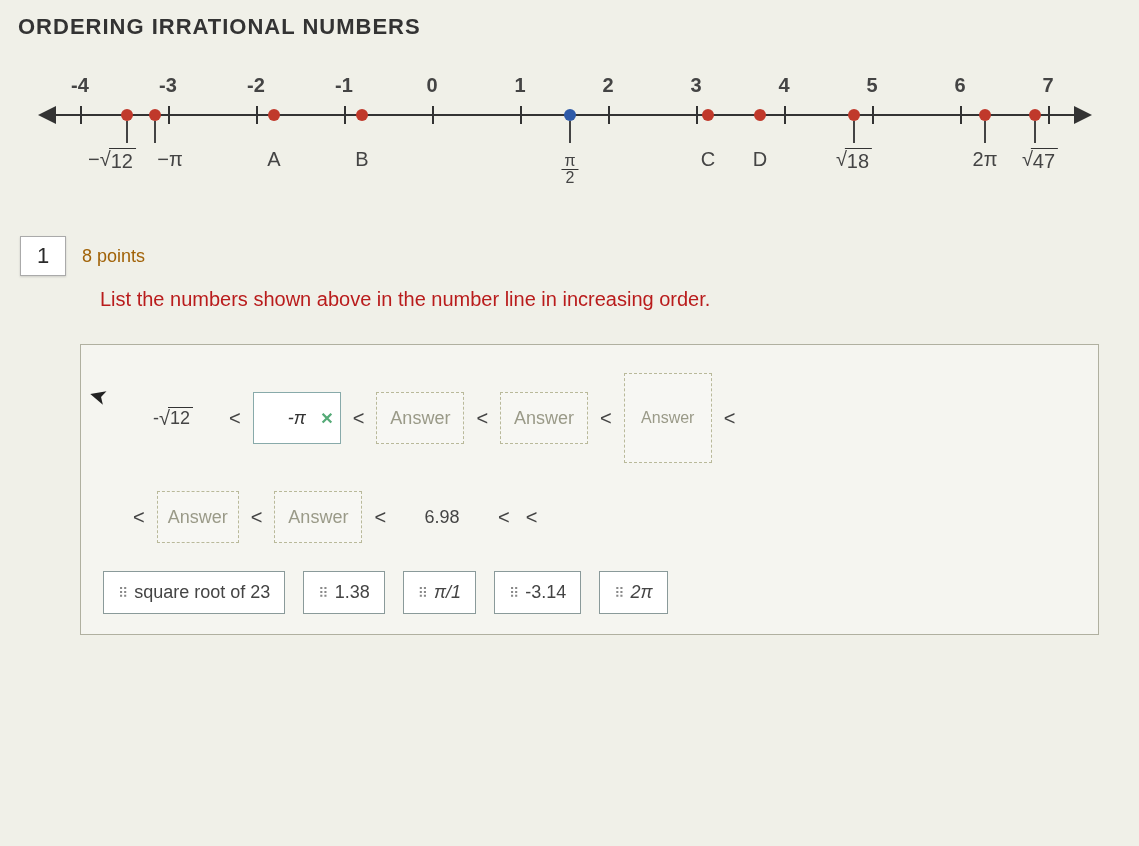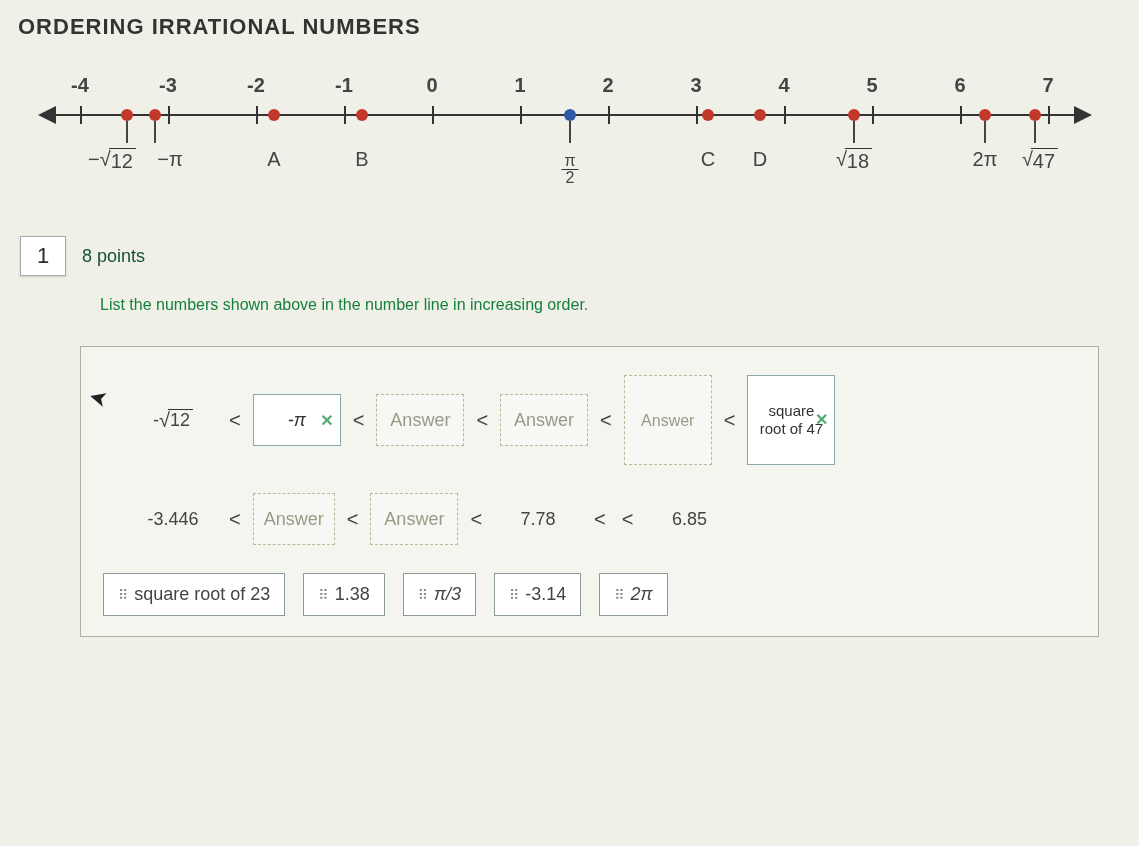--- a/index.html
+++ b/index.html
@@ -96,26 +96,26 @@
   }
   .qnum-row { display:flex; align-items:center; gap:16px; }
   .qnum {
     background:#fff;
     border:1px solid #aaa;
     width:46px; height:40px;
     display:flex; align-items:center; justify-content:center;
     font-size:22px; font-weight:500;
     box-shadow: 0 1px 2px rgba(0,0,0,.15);
   }
-  .points { font-size:18px; color:#14532d; }
+  .points { font-size:18px; color:#a16207; }
   .qtext {
-    margin: 14px 0 0 80px;
-    font-size: 16px;
+    margin: 4px 0 0 80px;
+    font-size: 20px;
     line-height: 1.9;
-    color: #15803d;
+    color: #b91c1c;
   }
   .answer-panel {
     margin: 26px 40px 0 80px;
     border: 1.5px solid #b0b0a0;
     background: rgba(255,255,255,0.35);
     padding: 28px 22px 20px 22px;
     position: relative;
   }
   .row {
     display:flex;
@@ -281,48 +281,45 @@
     <div class="cell filled correct">
       <span class="pi">-π</span>
     </div>
     <span class="lt">&lt;</span>
     <div class="cell placeholder">Answer</div>
     <span class="lt">&lt;</span>
     <div class="cell placeholder">Answer</div>
     <span class="lt">&lt;</span>
     <div class="cell placeholder tall">Answer</div>
     <span class="lt">&lt;</span>
-    <div class="cell filled correct tall" style="width:72px;font-size:15px;">square root of 47</div>
   </div>
 
   <div class="row" style="margin-left:26px;">
-    <div class="cell static">-3.446</div>
     <span class="lt">&lt;</span>
     <div class="cell placeholder" style="min-width:82px">Answer</div>
     <span class="lt">&lt;</span>
     <div class="cell placeholder">Answer</div>
     <span class="lt">&lt;</span>
-    <div class="cell static">7.78</div>
-    <span class="lt">&lt;</span>
-    <span class="lt">&lt;</span>
-    <div class="cell static">6.85</div>
+    <div class="cell static">6.98</div>
+    <span class="lt">&lt;</span>
+    <span class="lt">&lt;</span>
   </div>
 
   <div class="token-row">
     <div class="token">
         <span class="grip">⠿</span>
         <span>square root of 23</span>
       </div>
     <div class="token">
         <span class="grip">⠿</span>
         <span>1.38</span>
       </div>
     <div class="token">
         <span class="grip">⠿</span>
-        <span class="pi">π/3</span>
+        <span class="pi">π/1</span>
       </div>
     <div class="token">
         <span class="grip">⠿</span>
         <span>-3.14</span>
       </div>
     <div class="token">
         <span class="grip">⠿</span>
         <span class="pi">2π</span>
       </div>
   </div>

